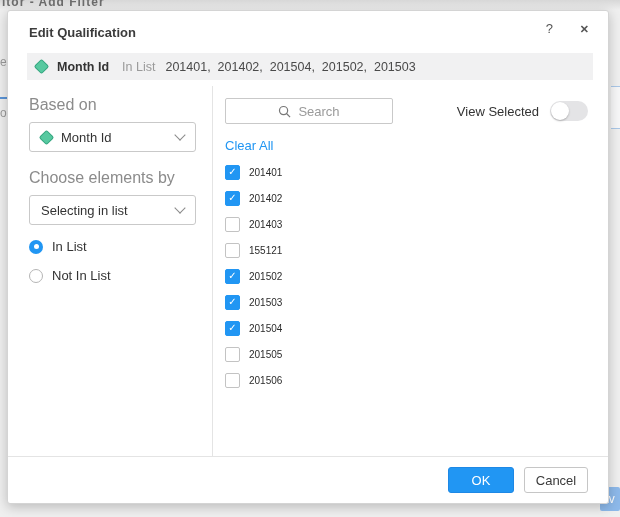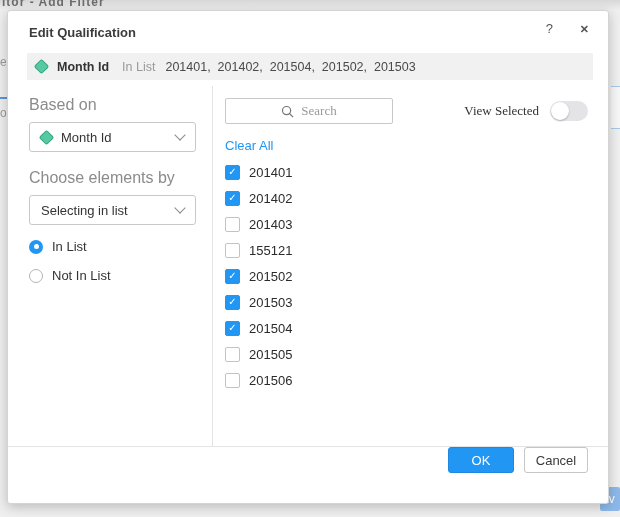--- a/index.html
+++ b/index.html
@@ -51,38 +51,38 @@
   .select .stxt.noicon{margin-left:0;}
   .chev{margin-left:auto;width:7px;height:7px;border-right:1.5px solid #8a8a8a;border-bottom:1.5px solid #8a8a8a;
     transform:rotate(45deg);margin-top:-4px;flex:none;}
   .radiorow{display:flex;align-items:center;margin-top:14px;gap:9px;font-size:13px;color:#333;cursor:pointer;}
   .radio{width:14px;height:14px;border-radius:50%;box-sizing:border-box;border:1px solid #b5b5b5;background:#fff;position:relative;flex:none;}
   .radio.on{border:none;background:#2196F3;}
   .radio.on::after{content:"";position:absolute;left:4.5px;top:4.5px;width:5px;height:5px;border-radius:50%;background:#fff;}
 
   .rightp{flex:1;border-left:1px solid #e4e4e4;padding:12px 20px 0 12px;box-sizing:border-box;
     display:flex;flex-direction:column;min-height:0;}
-  .toprow{display:flex;align-items:center;justify-content:space-between;flex:none;font-family:Liberation Serif, serif;}
+  .toprow{display:flex;align-items:center;justify-content:space-between;flex:none;}
   .search{width:168px;height:26px;border:1px solid #c9c9c9;border-radius:2px;
     display:flex;align-items:center;justify-content:center;gap:7px;color:#9a9a9a;font-size:13px;
     box-sizing:border-box;cursor:text;background:#fff;}
   .vsgroup{display:flex;align-items:center;gap:11px;}
   .vslbl{font-size:13px;color:#333;}
   .toggle{width:38px;height:20px;border-radius:10px;background:#e4e4e6;position:relative;flex:none;cursor:pointer;}
   .toggle .knob{position:absolute;left:1px;top:1px;width:18px;height:18px;border-radius:50%;background:#fff;
     box-shadow:0 1px 2px rgba(0,0,0,.25);}
   .clearall{margin-top:14px;color:#2196F3;font-size:13px;flex:none;cursor:pointer;width:60px;}
   .list{margin-top:6px;overflow:hidden;}
   .lrow{display:flex;align-items:center;height:26px;gap:9px;cursor:pointer;}
   .cb{width:15px;height:15px;border:1px solid #c3c3c3;border-radius:2px;box-sizing:border-box;background:#fff;
     flex:none;display:flex;align-items:center;justify-content:center;font-size:10px;color:#fff;line-height:1;}
   .cb.on{background:#2196F3;border-color:#2196F3;}
-  .ilbl{font-size:13px;color:#2b2b2b;}
-
-  .footer{flex:none;height:57px;border-top:1px solid #e4e4e4;display:flex;align-items:flex-start;
+  .ilbl{font-size:10px;color:#2b2b2b;}
+
+  .footer{flex:none;height:47px;border-top:1px solid #e4e4e4;display:flex;align-items:center;
     justify-content:flex-end;gap:10px;padding-right:20px;box-sizing:border-box;}
   .btn{height:26px;border-radius:3px;font-size:13px;display:flex;align-items:center;justify-content:center;
     box-sizing:border-box;cursor:pointer;}
   .btn.ok{width:66px;background:#2196F3;color:#fff;border:1px solid #1e88e5;}
   .btn.cancel{width:64px;background:#fff;border:1px solid #c6c6c6;color:#3a3a3a;}
 </style>
 </head>
 <body>
 
 <div class="bg-top-grad"></div>

